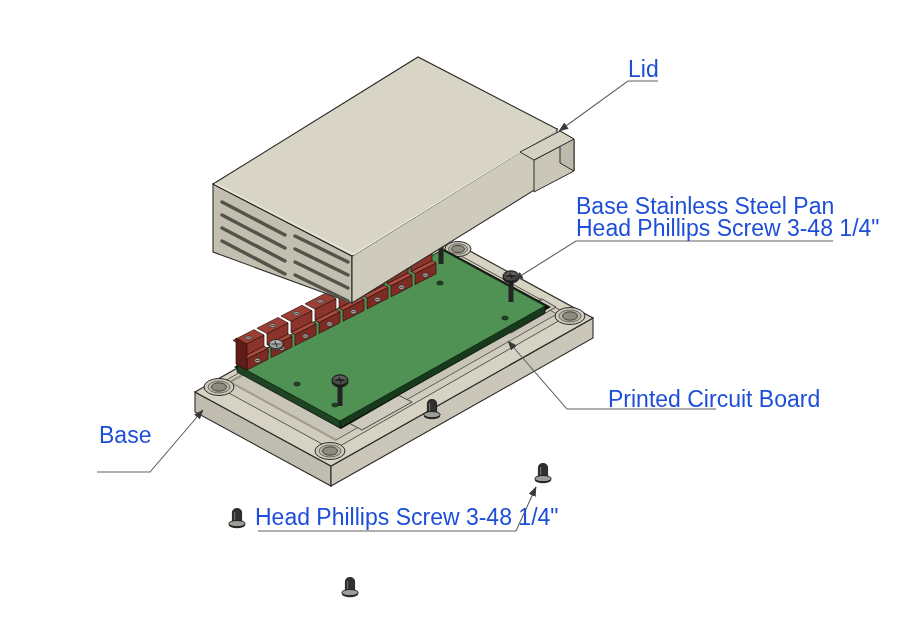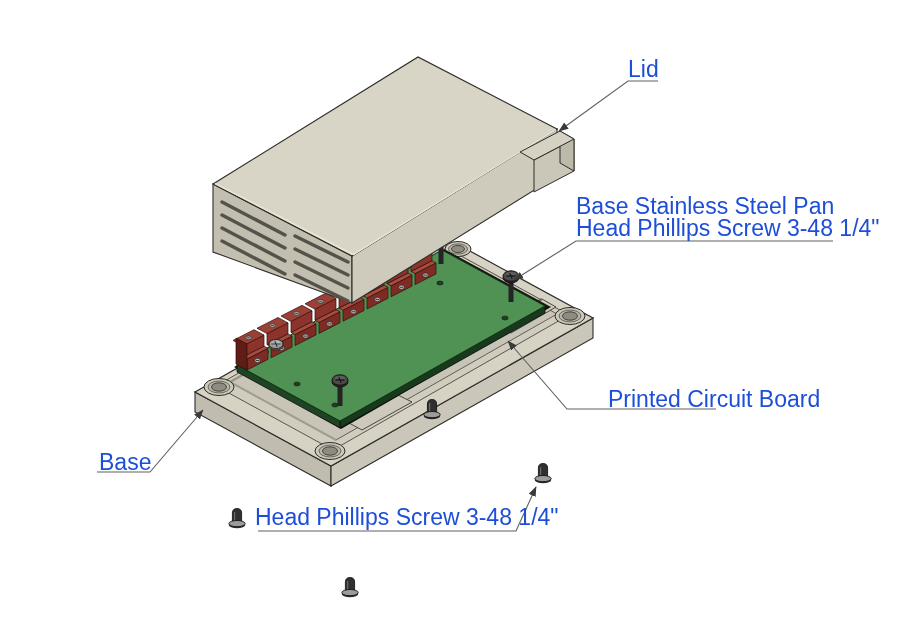--- a/index.html
+++ b/index.html
@@ -255,17 +255,17 @@
     <path d="M258,531 L516,531 L536,487" marker-end="url(#arw)"></path>
   </g>
 </svg>
 
 <div class="label" style="left:628px;top:59px;"><span>Lid</span></div>
 
 <div class="label center" style="left:576px;top:196px;width:258px;"><span>Base Stainless Steel Pan</span><br><span>Head Phillips Screw 3-48 1/4"</span></div>
 
 <div class="label" style="left:576px;top:389px;margin-left:32px;"><span>Printed Circuit Board</span></div>
 
-<div class="label" style="left:99px;top:452px;"><span>Base</span></div>
+<div class="label" style="left:99px;top:425px;"><span>Base</span></div>
 
 <div class="label center" style="left:255px;top:485px;width:262px;"><br><span>Head Phillips Screw 3-48 1/4"</span></div>
 
 </div>
 
 </body></html>

